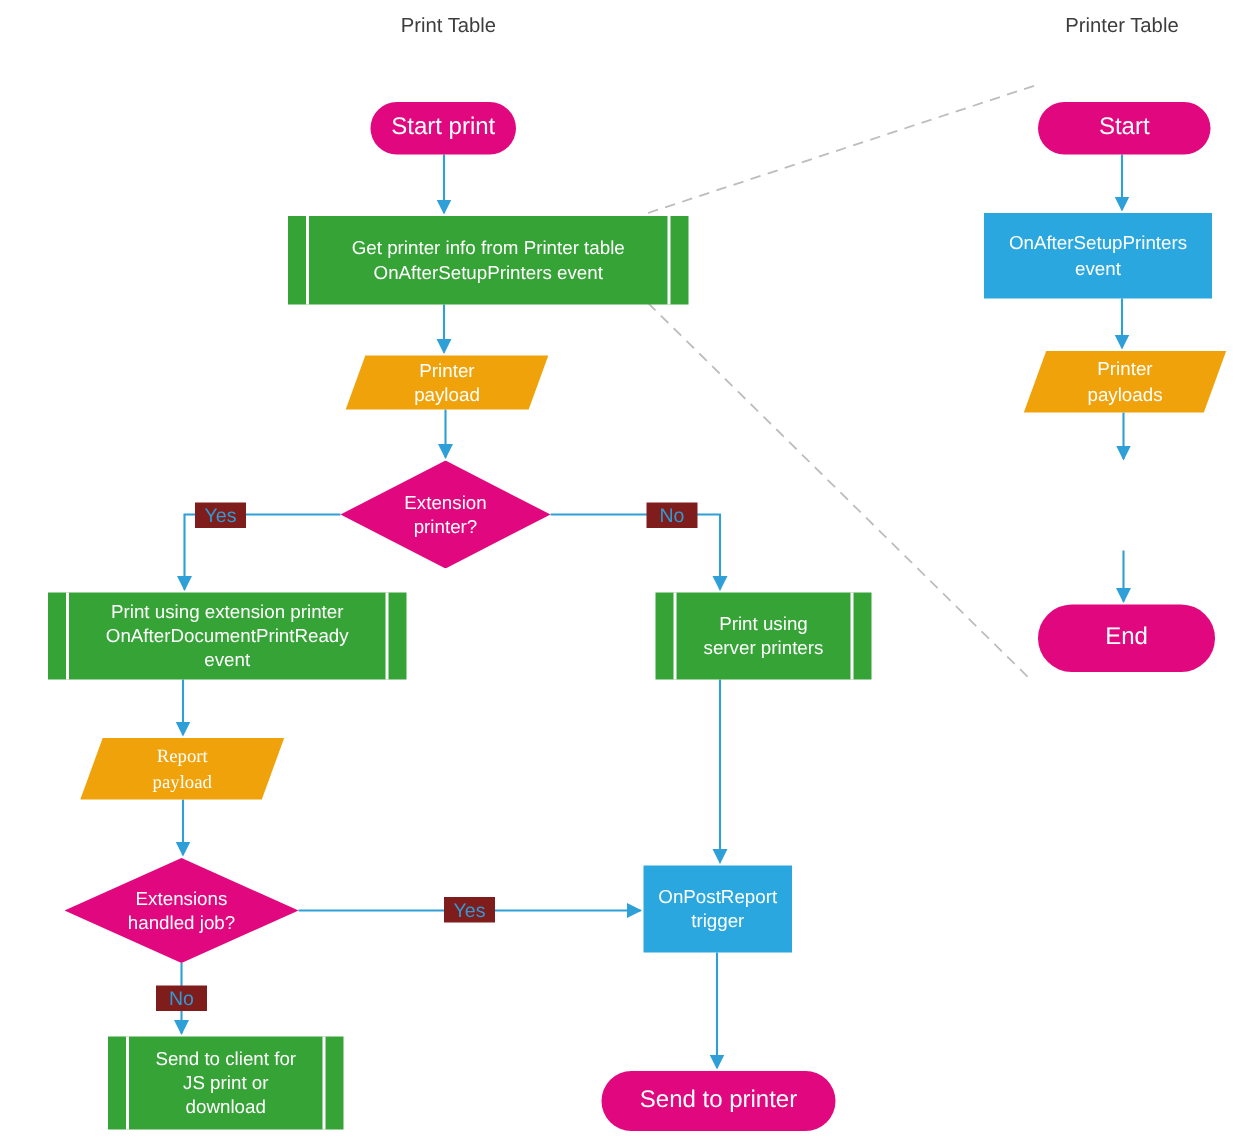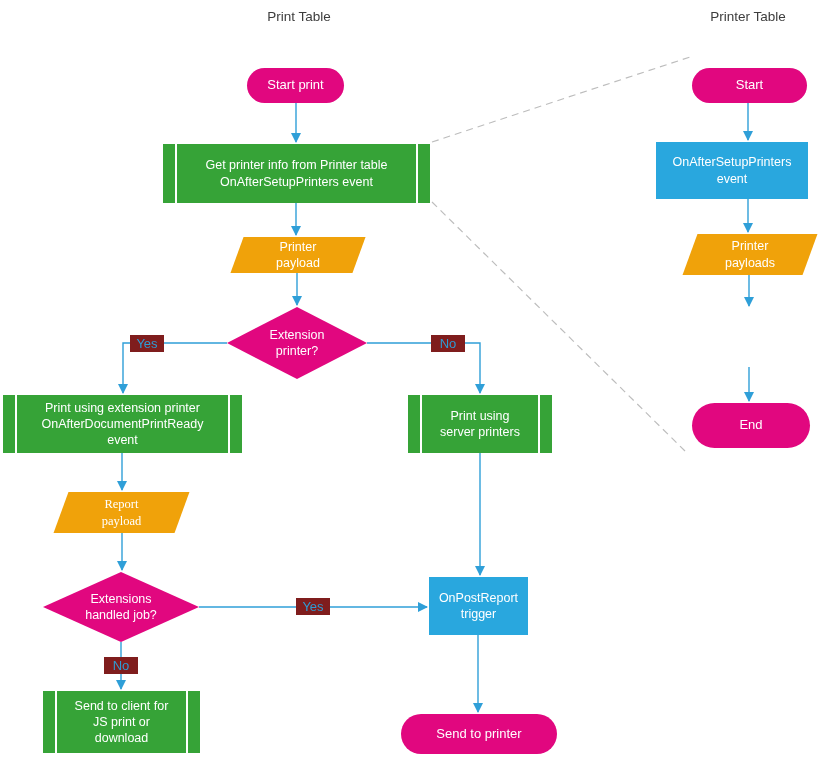--- a/index.html
+++ b/index.html
@@ -20,22 +20,22 @@
   #connectors{position:absolute;left:0;top:0;width:832px;height:758px;}
   .flow-title{
     position:absolute;width:160px;text-align:center;color:var(--title);
     font-size:13.5px;
   }
   .node{
     position:absolute;display:flex;align-items:center;justify-content:center;
     text-align:center;color:#fff;font-size:12.5px;line-height:1.3;
     white-space:pre-line;
   }
-  .pill{background:var(--pink);border-radius:40px;font-size:13px;}
-  .process{background:var(--green);}
+  .pill{background:var(--pink);border-radius:40px;font-size:16px;}
+  .process{background:var(--green);margin-left:29px;}
   .process::before,.process::after{
     content:"";position:absolute;top:0;bottom:0;width:2px;background:#fff;
   }
   .process::before{left:12px;}
   .process::after{right:12px;}
   .rect-blue{background:var(--blue);}
   .diamond{
     background:var(--pink);
     clip-path:polygon(50% 0,100% 50%,50% 100%,0 50%);
   }

